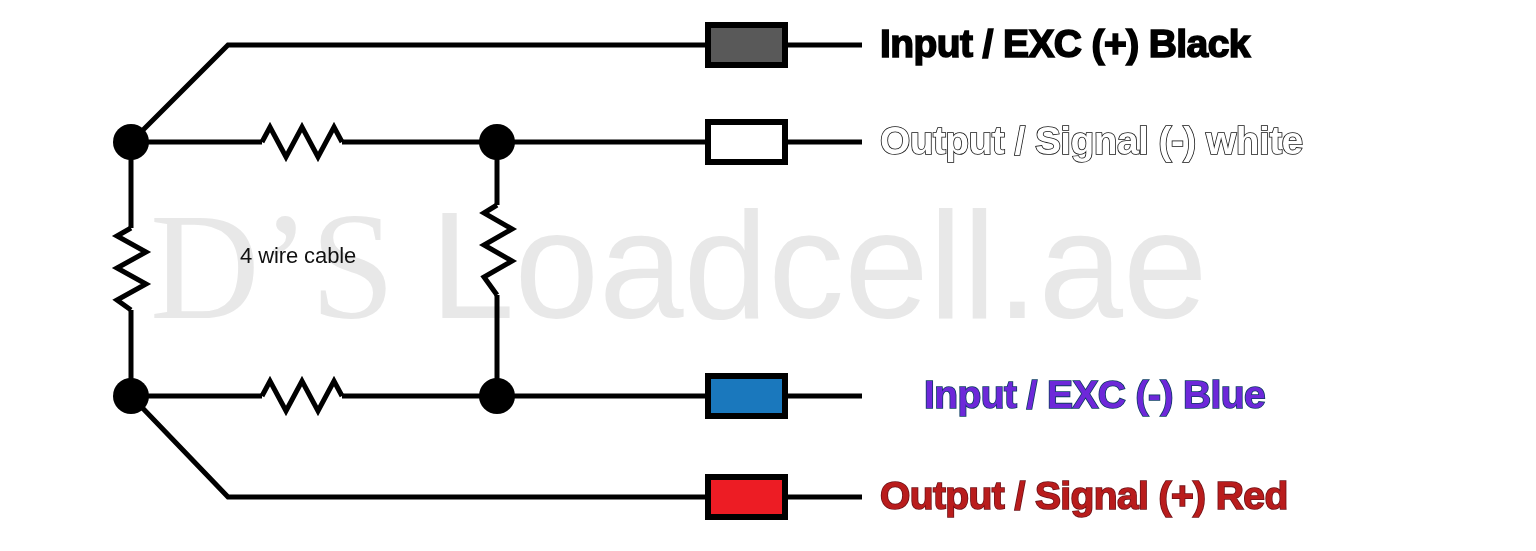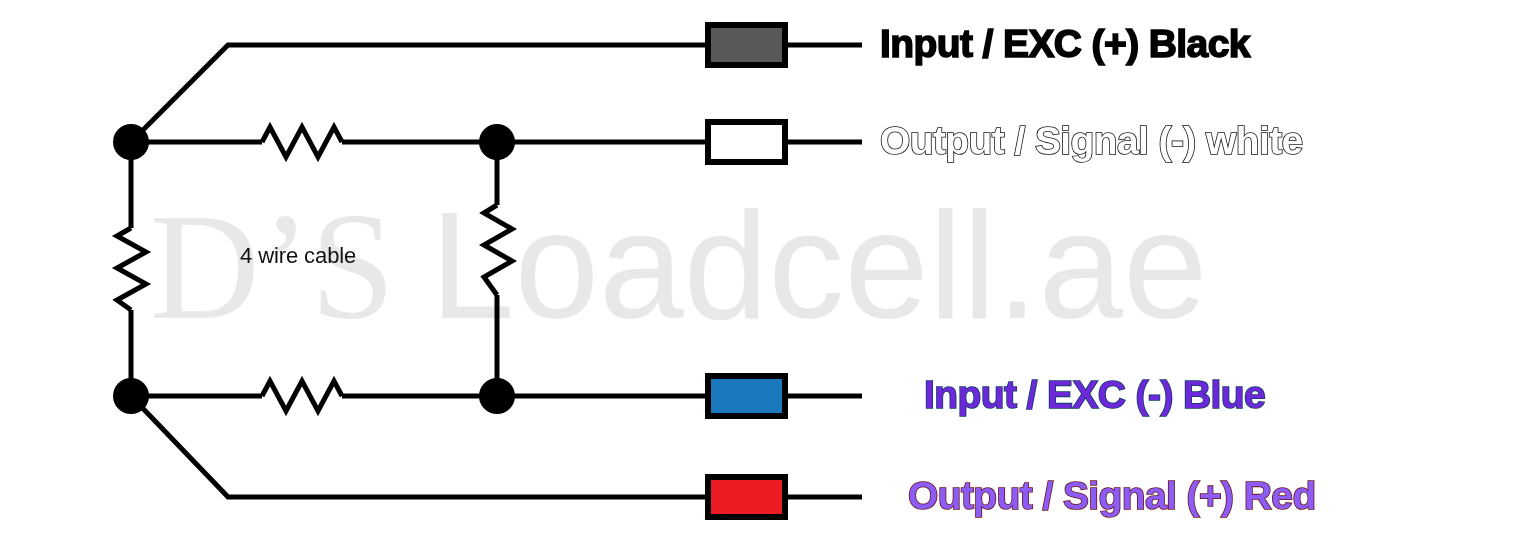--- a/index.html
+++ b/index.html
@@ -153,15 +153,15 @@
   </svg>
 
   <div class="cable-label" style="left:240px; top:243px;">4 wire cable</div>
 
   <div class="wire-label lbl-black" style="left: 880px; top: 24px; color: rgb(0, 0, 0); -webkit-text-stroke: 1.6px rgb(0, 0, 0);">Input / EXC (+) Black</div>
 
   <div class="wire-label lbl-white" style="left: 880px; top: 121px; color: rgb(255, 255, 255); -webkit-text-stroke: 1.6px rgb(17, 17, 17);">Output / Signal (-) white</div>
 
   <div class="wire-label lbl-blue" style="left: 880px; top: 375px; color: #6d28d9; margin-left: 44px; -webkit-text-stroke: 1.6px rgb(13, 60, 99);">Input / EXC (-) Blue</div>
 
-  <div class="wire-label lbl-red" style="left: 908px; top: 476px; color: #8b5cf6; -webkit-text-stroke: 1.6px rgb(109, 16, 22);">Output / Signal (+) Red</div>
+  <div class="wire-label lbl-red" style="left: 880px; top: 476px; color: #b91c1c; -webkit-text-stroke: 1.6px rgb(109, 16, 22);">Output / Signal (+) Red</div>
 
 </div>
 
 </body></html>

